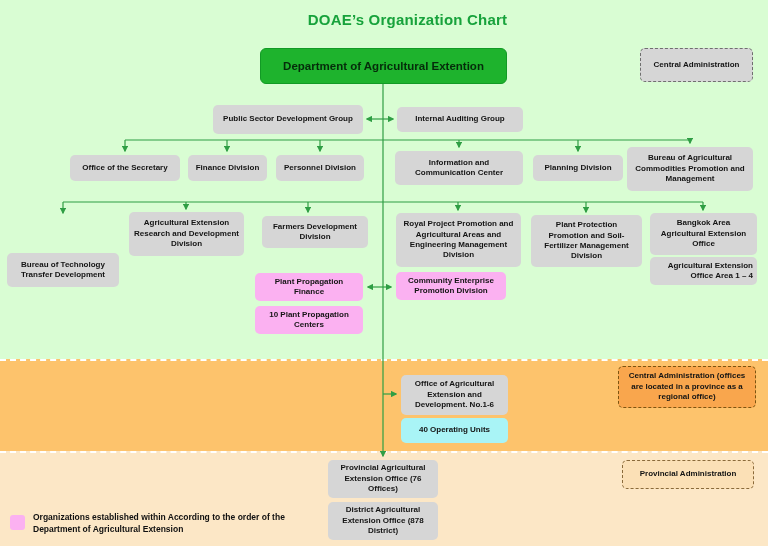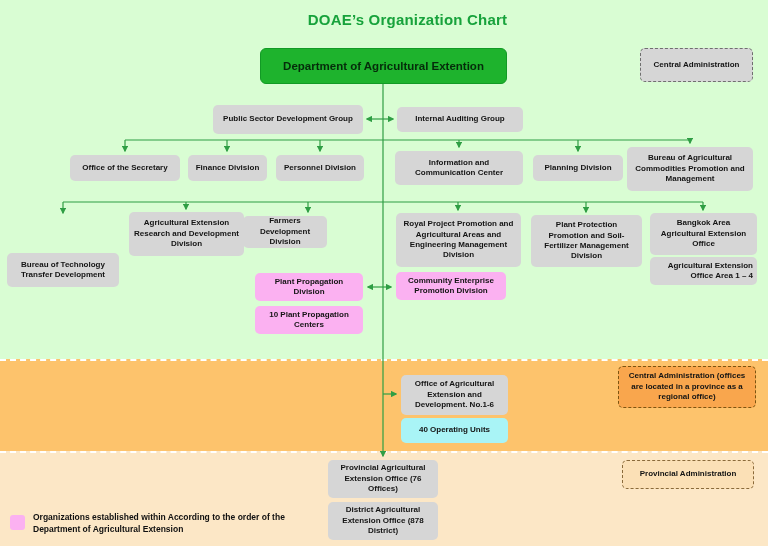--- a/index.html
+++ b/index.html
@@ -93,27 +93,27 @@
 
   <div class="box" style="left:70px;top:155px;width:110px;height:26px;">Office of the Secretary</div>
   <div class="box" style="left:188px;top:155px;width:79px;height:26px;">Finance Division</div>
   <div class="box" style="left:276px;top:155px;width:88px;height:26px;">Personnel Division</div>
   <div class="box" style="left:395px;top:151px;width:128px;height:34px;">Information and Communication Center</div>
   <div class="box" style="left:533px;top:155px;width:90px;height:26px;">Planning Division</div>
   <div class="box" style="left:627px;top:147px;width:126px;height:44px;">Bureau of Agricultural Commodities Promotion and Management</div>
 
   <div class="box" style="left:7px;top:216px;width:112px;height:34px;margin-top:37px;">Bureau of Technology Transfer Development</div>
   <div class="box" style="left:129px;top:212px;width:115px;height:44px;">Agricultural Extension Research and Development Division</div>
-  <div class="box" style="left:243px;top:216px;width:84px;height:32px;">Farmers Development Division</div>
+  <div class="box" style="left:262px;top:216px;width:106px;height:32px;">Farmers Development Division</div>
   <div class="box" style="left:396px;top:213px;width:125px;height:54px;">Royal Project Promotion and Agricultural Areas and Engineering Management Division</div>
   <div class="box" style="left:531px;top:215px;width:111px;height:52px;">Plant Protection Promotion and Soil-Fertilizer Management Division</div>
   <div class="box" style="left:650px;top:213px;width:107px;height:42px;">Bangkok Area Agricultural Extension Office</div>
   <div class="box" style="left:650px;top:257px;width:107px;height:28px;text-align:right;">Agricultural Extension Office Area 1 – 4</div>
 
-  <div class="box pink" style="left:255px;top:273px;width:108px;height:28px;">Plant Propagation Division</div>
+  <div class="box pink" style="left:255px;top:273px;width:108px;height:28px;">Plant Propagation Finance</div>
   <div class="box pink" style="left:396px;top:272px;width:110px;height:28px;">Community Enterprise Promotion Division</div>
   <div class="box pink" style="left:255px;top:306px;width:108px;height:28px;">10 Plant Propagation Centers</div>
 
   <div class="box" style="left:401px;top:375px;width:107px;height:40px;">Office of Agricultural Extension and Development. No.1-6</div>
   <div class="box cyan" style="left:401px;top:418px;width:107px;height:25px;">40 Operating Units</div>
   <div class="box dashed-orange" style="left:618px;top:366px;width:138px;height:42px;">Central Administration (offices are located in a province as a regional office)</div>
 
   <div class="box" style="left:328px;top:460px;width:110px;height:38px;">Provincial Agricultural Extension Office (76 Offices)</div>
   <div class="box" style="left:328px;top:502px;width:110px;height:38px;">District Agricultural Extension Office (878 District)</div>
   <div class="box dashed-cream" style="left:622px;top:460px;width:132px;height:29px;">Provincial Administration</div>

